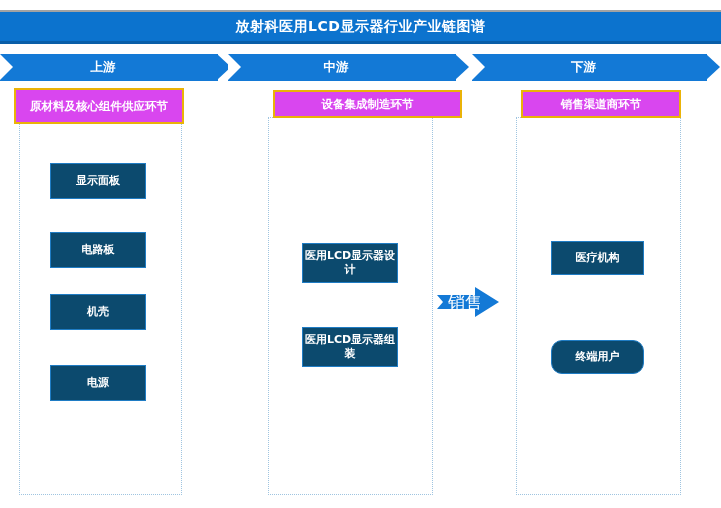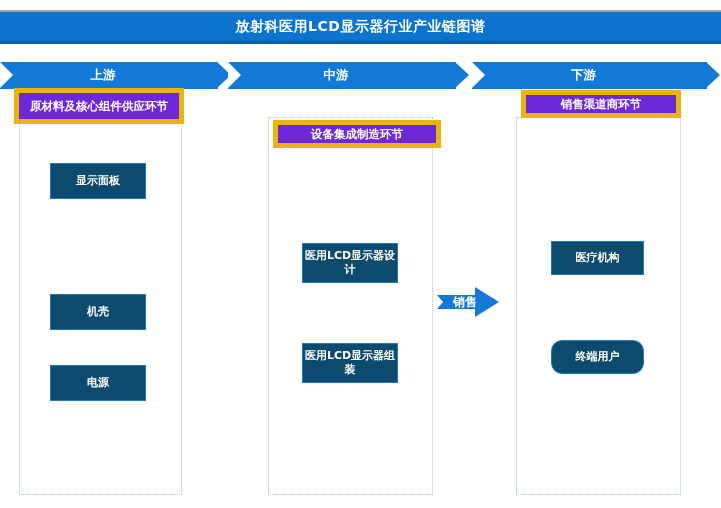--- a/index.html
+++ b/index.html
@@ -54,21 +54,20 @@
     height: 27px;
   }
   .stage-arrow {
     position: absolute;
     top: 0;
     height: 27px;
     background: #1379D6;
     display: flex;
     align-items: center;
     justify-content: center;
-    margin-top: 8px;
   }
   .stage-arrow .stage-label {
     color: #ffffff;
     font-size: 12.5px;
     font-weight: bold;
     position: relative;
     z-index: 3;
     transform: translateX(-6px);
   }
   
@@ -97,22 +96,22 @@
     border-left: 13px solid #ffffff;
     z-index: 2;
   }
 
   #arrow-up    { left: 0px;   width: 218px; }
   #arrow-mid   { left: 228px; width: 228px; align-items: center; }
   #arrow-down  { left: 472px; width: 235px; }
   .col-header {
     position: absolute;
     top: 0;
-    background: #6d28d9;
-    border: 5px solid #eab308;
+    background: #d946ef;
+    border: 2px solid #eab308;
     box-sizing: border-box;
     color: #ffffff;
     font-size: 11.5px;
     font-weight: bold;
     display: flex;
     align-items: center;
     justify-content: center;
     text-align: center;
     line-height: 1.25;
     z-index: 5;
@@ -121,21 +120,21 @@
     position: absolute;
     border: 1px dotted #9FC4E0;
     box-sizing: border-box;
     background: #ffffff;
   }
 
   
   #col1-header { left: 14px;  top: 88px;  width: 170px; height: 36px; }
   #col1-body   { left: 19px;  top: 120px; width: 163px; height: 375px; }
   
-  #col2-header { left: 273px; top: 90px;  width: 168px; height: 28px; margin-top: 30px; }
+  #col2-header { left: 273px; top: 90px;  width: 189px; height: 28px; }
   #col2-body   { left: 268px; top: 117px; width: 165px; height: 378px; }
   
   #col3-header { left: 521px; top: 90px;  width: 160px; height: 28px; }
   #col3-body   { left: 516px; top: 117px; width: 165px; height: 378px; }
 
   
   .item-box {
     position: absolute;
     background: #0c4a6e;
     border: 1.5px solid #1F7CC4;
@@ -155,21 +154,21 @@
   .c1item { left: 50px; width: 96px; height: 36px; }
   #c1-0 { top: 163px; }
   #c1-1 { top: 232px; }
   #c1-2 { top: 294px; }
   #c1-3 { top: 365px; }
   #c1-4 { top: 434px; }
 
   
   .c2item { left: 302px; width: 96px; height: 40px; }
   #c2-0 { top: 243px; }
-  #c2-1 { top: 327px; margin-top: 16px; }
+  #c2-1 { top: 327px; }
 
   
   .c3item { left: 551px; width: 93px; height: 34px; }
   #c3-0 { top: 241px; }
   #c3-1 { top: 340px; border-radius: 11px; }
 
   
   #sales-arrow {
     position: absolute;
     left: 437px;
@@ -181,22 +180,22 @@
   #sales-arrow .sales-label {
     position: absolute;
     left: 0;
     top: 0;
     width: 62px;
     height: 30px;
     display: flex;
     align-items: center;
     justify-content: center;
     color: #ffffff;
-    font-size: 12px;
-    font-weight: bold;
+    font-size: 17px;
+    font-weight: normal;
     z-index: 3;
     transform: translateX(-3px);
   }
   #sales-arrow svg { position: absolute; left: 0; top: 0; }
 </style>
 </head>
 <body>
 
 <div id="canvas">
 
@@ -213,20 +212,21 @@
     </div>
     <div class="stage-arrow" id="arrow-down">
       <span class="stage-label">下游</span>
     </div>
   </div>
 
   <div class="col-body" id="col1-body"></div>
   <div class="col-header" id="col1-header">原材料及核心组件供应环节</div>
 
   <div class="item-box c1item" id="c1-0">显示面板</div>
+  <div class="item-box c1item" id="c1-1">电路板</div>
   <div class="item-box c1item" id="c1-2">机壳</div>
   <div class="item-box c1item" id="c1-3">电源</div>
 
   <div class="col-body" id="col2-body"></div>
   <div class="col-header" id="col2-header">设备集成制造环节</div>
 
   <div class="item-box c2item" id="c2-0">医用LCD显示器设计</div>
   <div class="item-box c2item" id="c2-1">医用LCD显示器组装</div>
 
   <div class="col-body" id="col3-body"></div>

